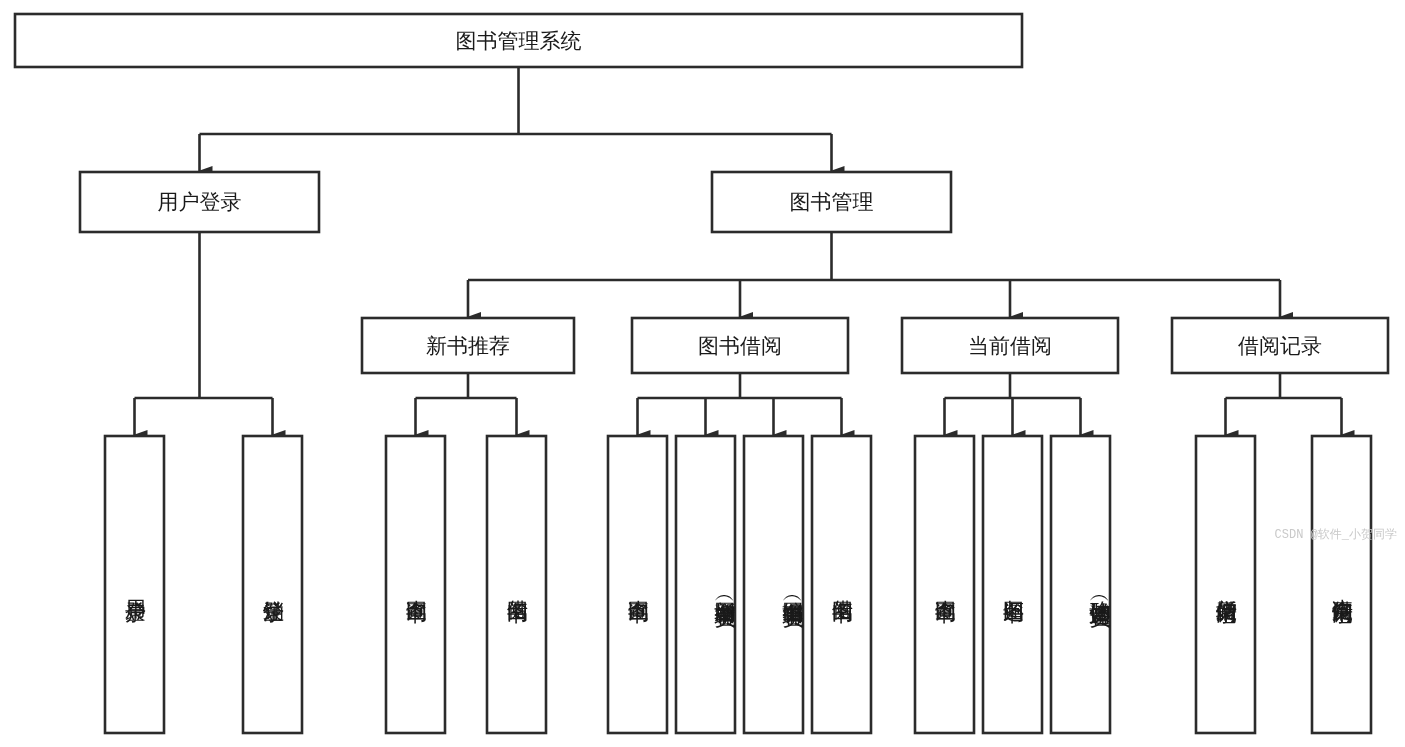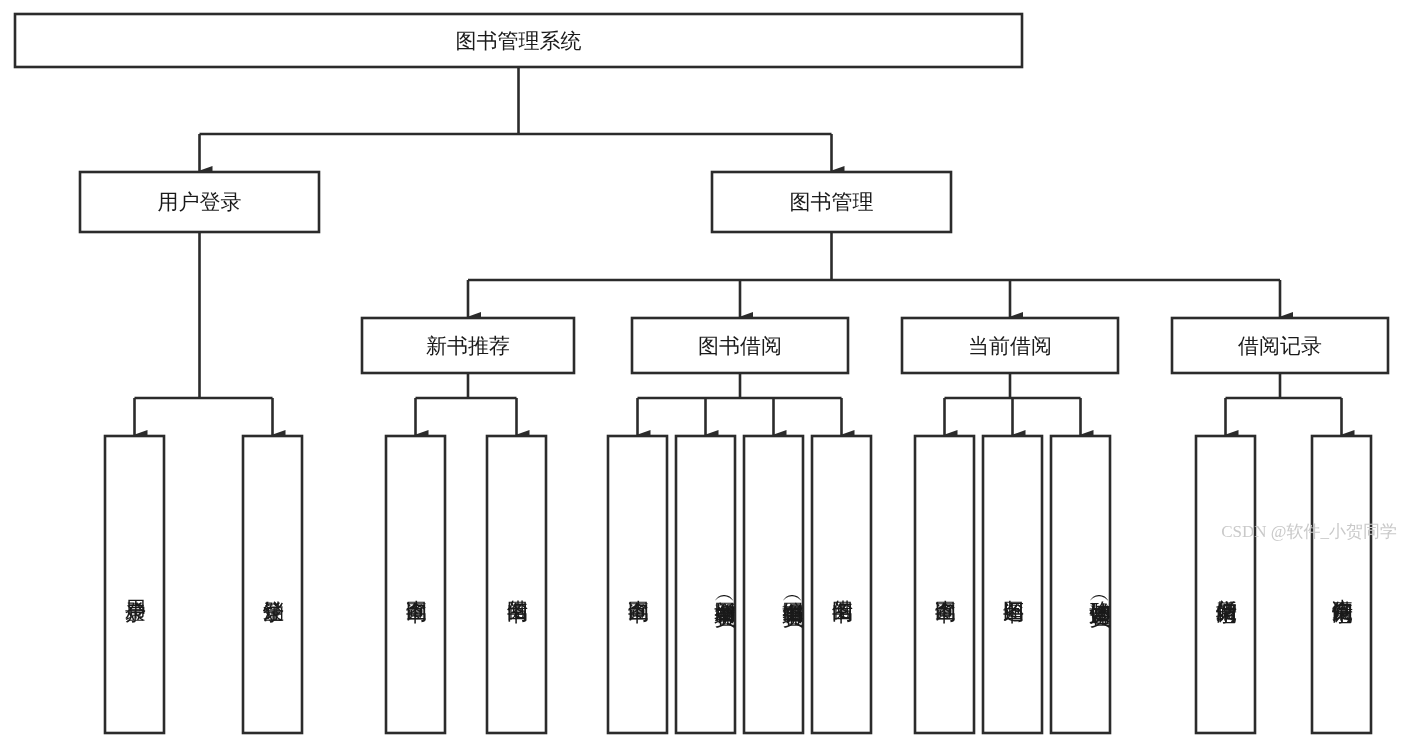--- a/index.html
+++ b/index.html
@@ -13,22 +13,22 @@
   .node-label{font-family:"DejaVu Sans","Liberation Sans",sans-serif;
               font-size:21px;fill:#1a1a1a;dominant-baseline:middle;text-anchor:middle;}
   .leaf-label{position:absolute;
               font-family:"DejaVu Sans","Liberation Sans",sans-serif;
               font-size:21px;color:#1a1a1a;line-height:1.04;
               writing-mode:vertical-rl;text-orientation:upright;
               white-space:nowrap;letter-spacing:1px;
               display:flex;align-items:flex-start;justify-content:center;}
   .leaf-label.centered{align-items:center;}
   .watermark{position:absolute;right:8px;bottom:6px;
-             font-family:Liberation Serif, serif;
-             font-size:17px;color:#c9c9c9;white-space:nowrap;text-align:right;}
+             font-family:Liberation Mono, monospace;
+             font-size:12px;color:#c9c9c9;white-space:nowrap;text-align:right;}
 </style>
 </head>
 <body>
 
 <div id="stage">
 
   <svg class="diagram" viewBox="0 0 1405 747">
     <defs>
       <marker id="arrow" viewBox="0 0 12 14" refX="5" refY="13" markerWidth="12" markerHeight="14" orient="auto-start-reverse" markerUnits="userSpaceOnUse">
         <path d="M0,0 L10,0 L5,14 Z" class="arrow-head"></path>

